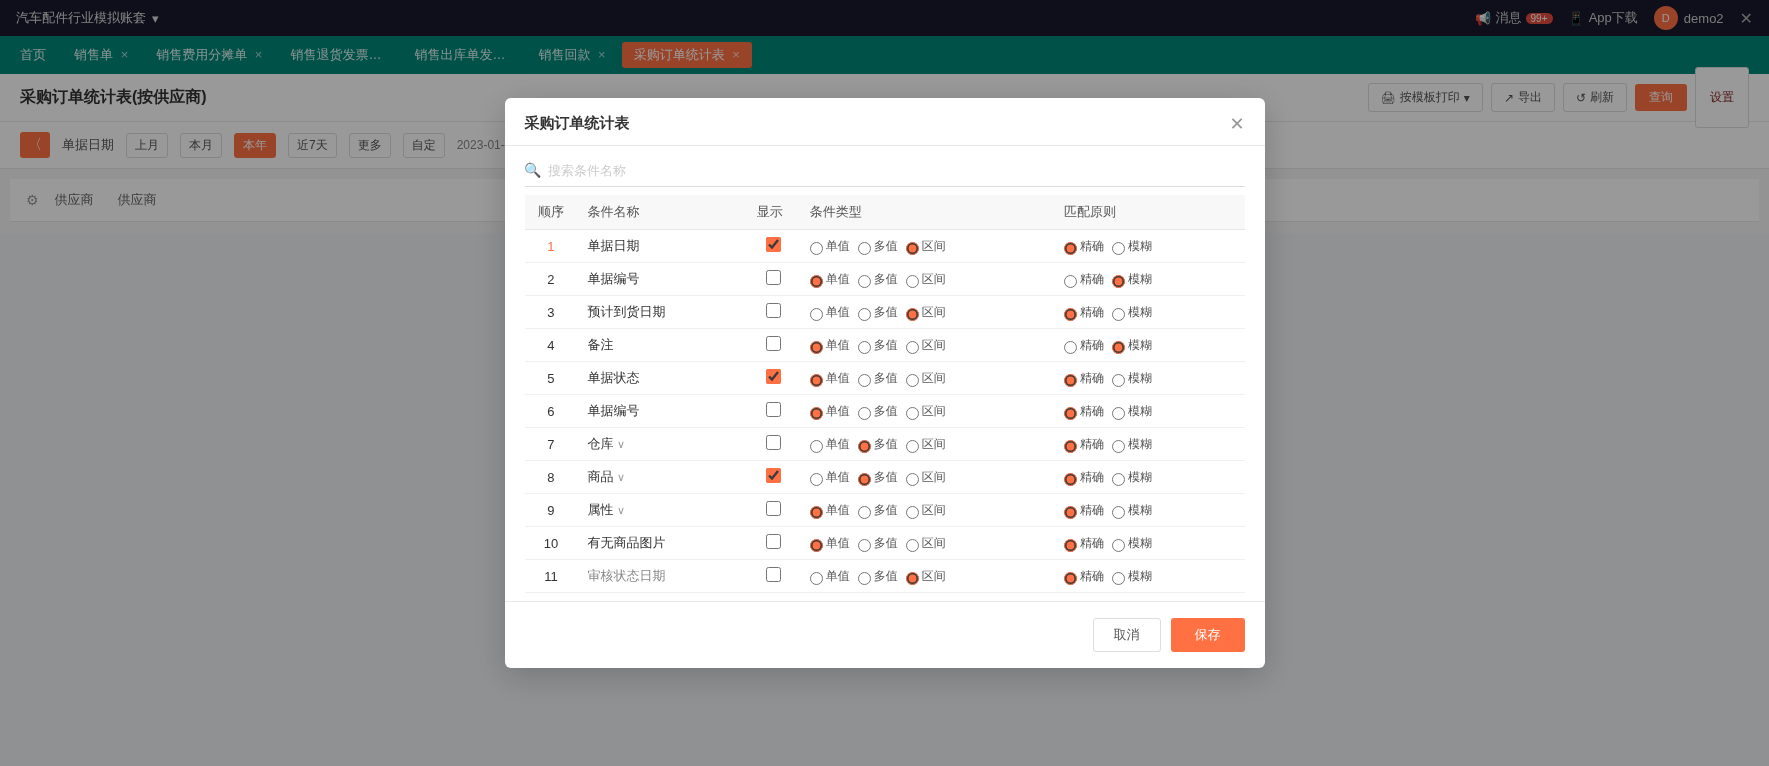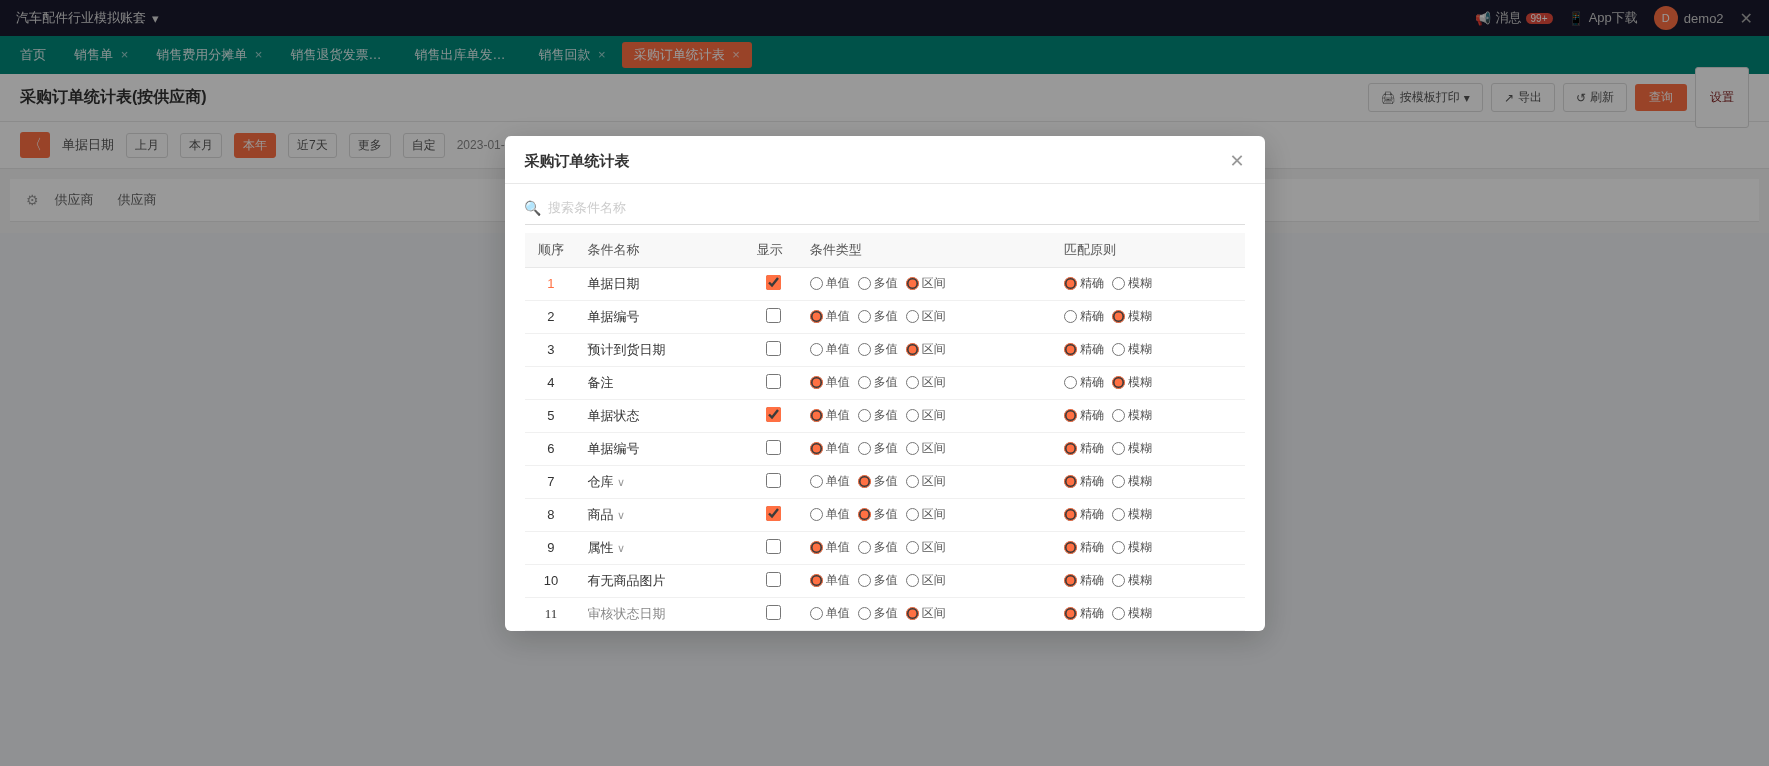--- a/index.html
+++ b/index.html
@@ -145,21 +145,21 @@
       border-bottom: 1px solid #f0f0f0;
       font-size: 13px;
       color: #333;
       vertical-align: middle;
     }
     .row-num { color: #ff7043; font-weight: 500; text-align: center; }
     .row-num-gray { color: #666; text-align: center; }
 
     
     .cb { width: 15px; height: 15px; cursor: pointer; accent-color: #ff7043; }
-    .radio-item { display: flex; align-items: center; gap: 3px; cursor: pointer; }
+    .radio-item { display: flex; align-items: flex-end; gap: 3px; cursor: pointer; }
     .radio-item input[type=radio] { accent-color: #ff7043; cursor: pointer; margin: 0; }
 
     
     .cond-type { display: flex; gap: 8px; }
     .match-rule { display: flex; gap: 8px; }
 
     
     .dialog-footer {
       padding: 16px 20px;
       display: flex;
@@ -628,21 +628,21 @@
                       <span style="font-size: 12px; color: rgb(85, 85, 85);">精确</span>
                     </label>
                     <label class="radio-item">
                       <input type="radio" name="match_rule_9" style="">
                       <span style="font-size: 12px; color: rgb(85, 85, 85);">模糊</span>
                     </label>
                   </div>
                 </td>
               </tr>
               <tr>
-                <td class="row-num-gray" style="text-align: center; font-family: Liberation Serif, serif;">11</td>
+                <td class="row-num-gray" style="text-align: center;">11</td>
                 <td style="opacity: 0.6;">审核状态日期</td>
                 <td style="text-align: center;"><input type="checkbox" class="cb" style=""></td>
                 <td>
                   <div class="cond-type">
                     <label class="radio-item">
                       <input type="radio" name="cond_type_10" style="">
                       <span style="font-size: 12px; color: rgb(85, 85, 85);">单值</span>
                     </label>
                     <label class="radio-item">
                       <input type="radio" name="cond_type_10" style="">
@@ -665,14 +665,18 @@
                       <span style="font-size: 12px; color: rgb(85, 85, 85);">模糊</span>
                     </label>
                   </div>
                 </td>
               </tr>
             </tbody>
         </table>
       </div>
     </div>
 
+    <div class="dialog-footer">
+      <button class="btn-cancel">取消</button>
+      <button class="btn-save">保存</button>
+    </div>
   </div>
 </div>
 
 </body></html>

